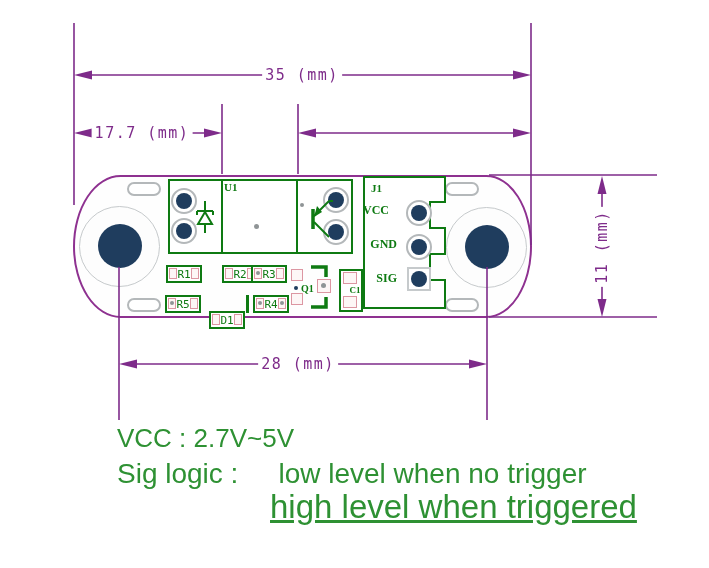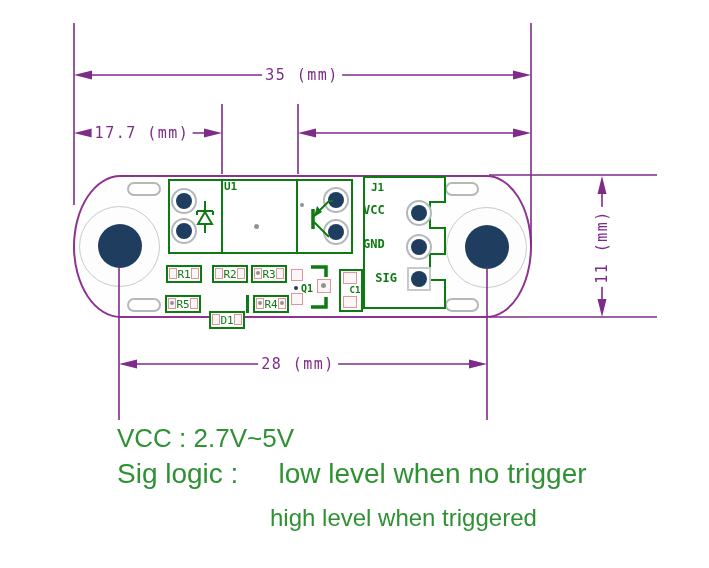--- a/index.html
+++ b/index.html
@@ -8,21 +8,21 @@
   
   .board{position:absolute;left:73px;top:175px;width:455px;height:139px;background:#fefefe;
          border:2px solid #8e3190;
          border-radius:48px 46px 46px 48px / 72px 72px 72px 72px;}
   .oval{position:absolute;width:30px;height:10px;background:#fff;border:2px solid #b4b8ba;border-radius:8px;}
   .ring{position:absolute;width:79px;height:79px;background:#fdfdfd;border:1.5px solid #c6cacc;border-radius:50%;}
   .hole{position:absolute;width:44px;height:44px;background:#1f3d5e;border-radius:50%;}
   
   .sblock{position:absolute;background:#fff;border:2px solid #0e7a12;}
   .sdiv{position:absolute;top:0;width:2px;height:100%;background:#0e7a12;}
-  .slabel{position:absolute;color:#0e7a12;font-weight:bold;font-size:11px;line-height:12px;letter-spacing:0;}
+  .slabel{position:absolute;color:#0e7a12;font-weight:bold;font-size:11px;line-height:12px;letter-spacing:0;font-family:Liberation Serif, serif;}
   .pring{position:absolute;width:22px;height:22px;background:#fff;border:2px solid #b4b8ba;border-radius:50%;}
   .pcore{position:absolute;left:3px;top:3px;width:16px;height:16px;background:#1f3d5e;border-radius:50%;}
   .cbox{position:absolute;width:32px;height:14px;background:#fff;border:2px solid #0e7a12;}
   .cbox .clabel{position:absolute;left:0;top:0;width:100%;height:100%;text-align:center;
                 color:#0e7a12;font-weight:normal;font-size:11px;line-height:15px;}
   .ppad{position:absolute;width:6px;height:9px;background:#fdf6f6;border:1.5px solid #dc96a2;}
   .pl{left:1px;top:1px;} .pr{right:1px;top:1px;}
   .psq{position:absolute;background:#fdf6f6;border:1.5px solid #dc96a2;}
   .dot{position:absolute;border-radius:50%;background:#8f9496;}
   .ndot{position:absolute;border-radius:50%;background:#1f3d5e;}
@@ -97,36 +97,36 @@
   <svg class="dimsvg" style="left:363px;top:176px;" width="86" height="136" viewBox="0 0 86 136">
     <path d="M1,1 H82 V26 H67 V52 H82 V78 H67 V104 H82 V132 H1 Z" fill="#ffffff" stroke="#0e7a12" stroke-width="2"></path>
   </svg>
   <div class="slabel" style="left:371px;top:182px;">J1</div>
 
   <div class="slabel" style="left:363px;top:204px;width:34px;font-size:12px;">VCC</div>
   <div class="pring" style="left:406px;top:200px;">
       <div class="pcore"></div>
     </div>
 
-  <div class="slabel" style="left:363px;top:238px;width:34px;text-align:left;font-size:12px;">GND</div>
+  <div class="slabel" style="left:363px;top:238px;width:34px;text-align:right;font-size:12px;">GND</div>
   <div class="pring" style="left:406px;top:234px;">
       <div class="pcore"></div>
     </div>
 
   <div class="slabel" style="left:363px;top:272px;width:34px;text-align:right;font-size:12px;">SIG</div>
   <div style="position:absolute;left:407px;top:267px;width:20px;height:20px;background:#fff;border:2px solid #c6cacc;">
     <div class="pcore" style="left:2px;top:2px;"></div>
   </div>
 
   <div class="cbox" style="left:166px;top:265px;">
     <div class="ppad pl"></div>
       <div class="ppad pr"></div>
     <div class="clabel">R1</div>
   </div>
-  <div class="cbox" style="left:212px;top:265px;">
+  <div class="cbox" style="left:222px;top:265px;">
     <div class="ppad pl"></div>
       <div class="ppad pr"></div>
     <div class="clabel">R2</div>
   </div>
   <div class="cbox" style="left:251px;top:265px;">
     <div class="ppad pl"></div>
       <div class="ppad pr"></div>
     <div class="clabel">R3</div>
     <div class="dot" style="left:3px;top:4px;width:4px;height:4px;"></div>
   </div>
@@ -204,15 +204,15 @@
 
   <div class="dlabel" style="left:302px;top:75px;text-align:center;">35 (mm)</div>
   <div class="dlabel" style="left:142px;top:133px;">17.7 (mm)</div>
   <div class="dlabel" style="left:298px;top:364px;">28 (mm)</div>
   <div class="dlabel rot" style="left:602px;top:247px;">11 (mm)</div>
 
   <div class="note" style="left:117px;top:423px;font-size:26px;">VCC : 2.7V~5V</div>
   <div class="note" style="left:117px;top:458px;font-size:28px;">
     <span>Sig logic :</span><span style="margin-left:40px;">low level when no trigger</span>
   </div>
-  <div class="note" style="left:270px;top:504px;font-size:24px;">high level when triggered</div>
+  <div class="note" style="left:270px;top:488px;font-size:33px;text-decoration:underline;">high level when triggered</div>
 
 </div>
 
 </body></html>

